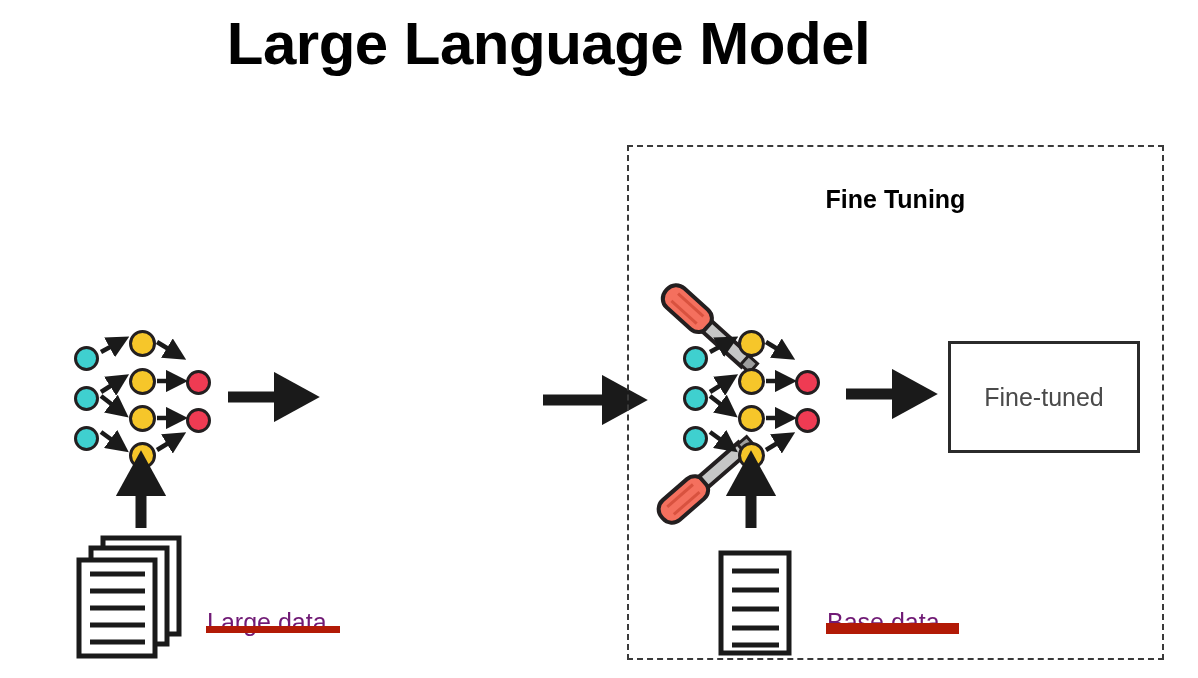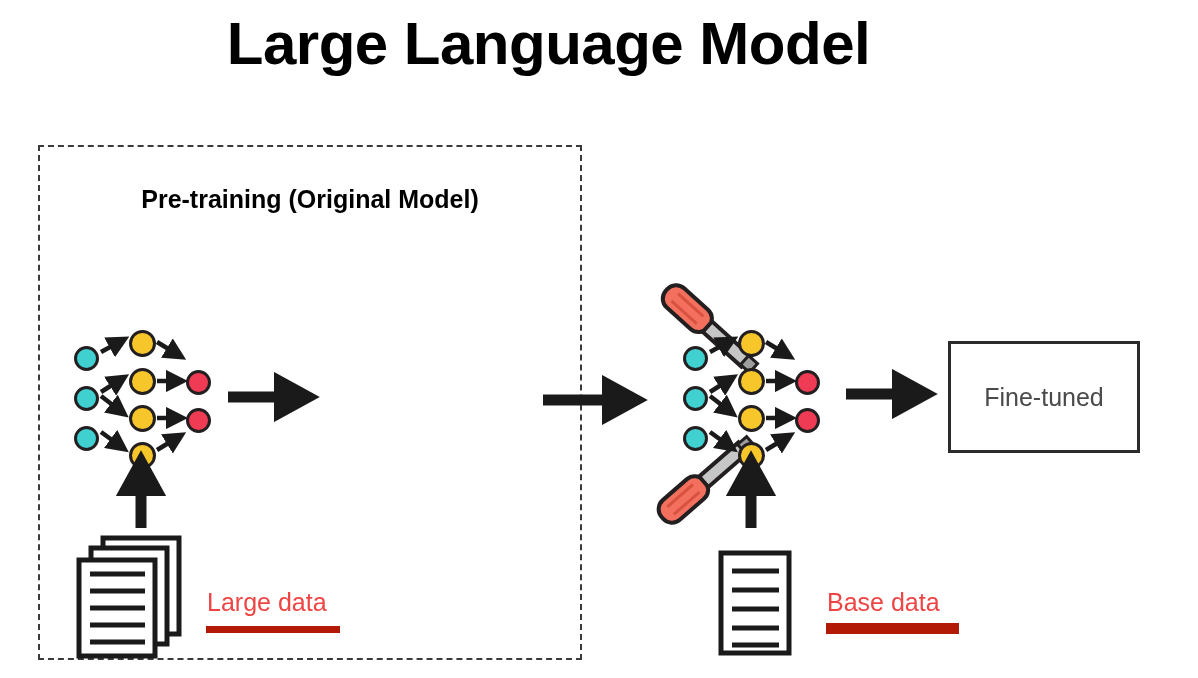--- a/index.html
+++ b/index.html
@@ -88,22 +88,23 @@
     font-size: 25px;
     line-height: 31px;
   }
   .box-base      { left: 329px; top: 343px; width: 189px; height: 108px; }
   .box-finetuned { left: 948px; top: 341px; width: 192px; height: 112px; text-align: center; }
 
   
   .data-label {
     position: absolute;
     font-size: 25px;
-    color: #ef4444;
+    color: #701a75;
     white-space: nowrap;
+    margin-top: 20px;
   }
   .label-large { left: 207px; top: 588px; }
   .label-small { left: 827px; top: 588px; }
 
   .underline {
     position: absolute;
     background: #b21a06;
   }
   .ul-large { left: 206px; top: 626px; width: 134px; height: 7px; }
   .ul-small { left: 826px; top: 623px; width: 133px; height: 11px; }
@@ -111,23 +112,20 @@
   svg { display: block; overflow: visible; }
   .svg-layer { position: absolute; left: 0; top: 0; pointer-events: none; }
 </style>
 </head>
 <body>
 
 <div id="stage">
 
   <div class="page-title">Large Language Model</div>
 
-  <div class="panel panel-left">
-    <div class="panel-title">Pre-training (Original Model)</div>
-  </div>
 
   <div class="nn nn-left">
     <div class="node node-in" style="left:0px;  top:16px;"></div>
     <div class="node node-in" style="left:0px;  top:56px;"></div>
     <div class="node node-in" style="left:0px;  top:96px;"></div>
 
     <div class="node node-hid" style="left:55px; top:0px;"></div>
     <div class="node node-hid" style="left:55px; top:38px;"></div>
     <div class="node node-hid" style="left:55px; top:75px;"></div>
     <div class="node node-hid" style="left:55px; top:112px;"></div>
@@ -196,20 +194,23 @@
       <line x1="90" y1="591" x2="145" y2="591"></line>
       <line x1="90" y1="608" x2="145" y2="608"></line>
       <line x1="90" y1="625" x2="145" y2="625"></line>
       <line x1="90" y1="642" x2="145" y2="642"></line>
     </g>
   </svg>
 
   <div class="data-label label-large">Large data</div>
   <div class="underline ul-large"></div>
 
+  <div class="panel panel-right">
+    <div class="panel-title">Fine Tuning</div>
+  </div>
 
   <svg class="svg-layer" width="1198" height="678">
     <g transform="rotate(42 700 320)">
 
       <rect x="655" y="307" width="56" height="26" rx="12" fill="#f4705e" stroke="#231f20" stroke-width="4"></rect>
       <line x1="666" y1="315" x2="700" y2="315" stroke="#d8523f" stroke-width="3"></line>
       <line x1="666" y1="325" x2="700" y2="325" stroke="#d8523f" stroke-width="3"></line>
 
       <rect x="710" y="313" width="52" height="14" fill="#c6c6c6" stroke="#231f20" stroke-width="4"></rect>
 

